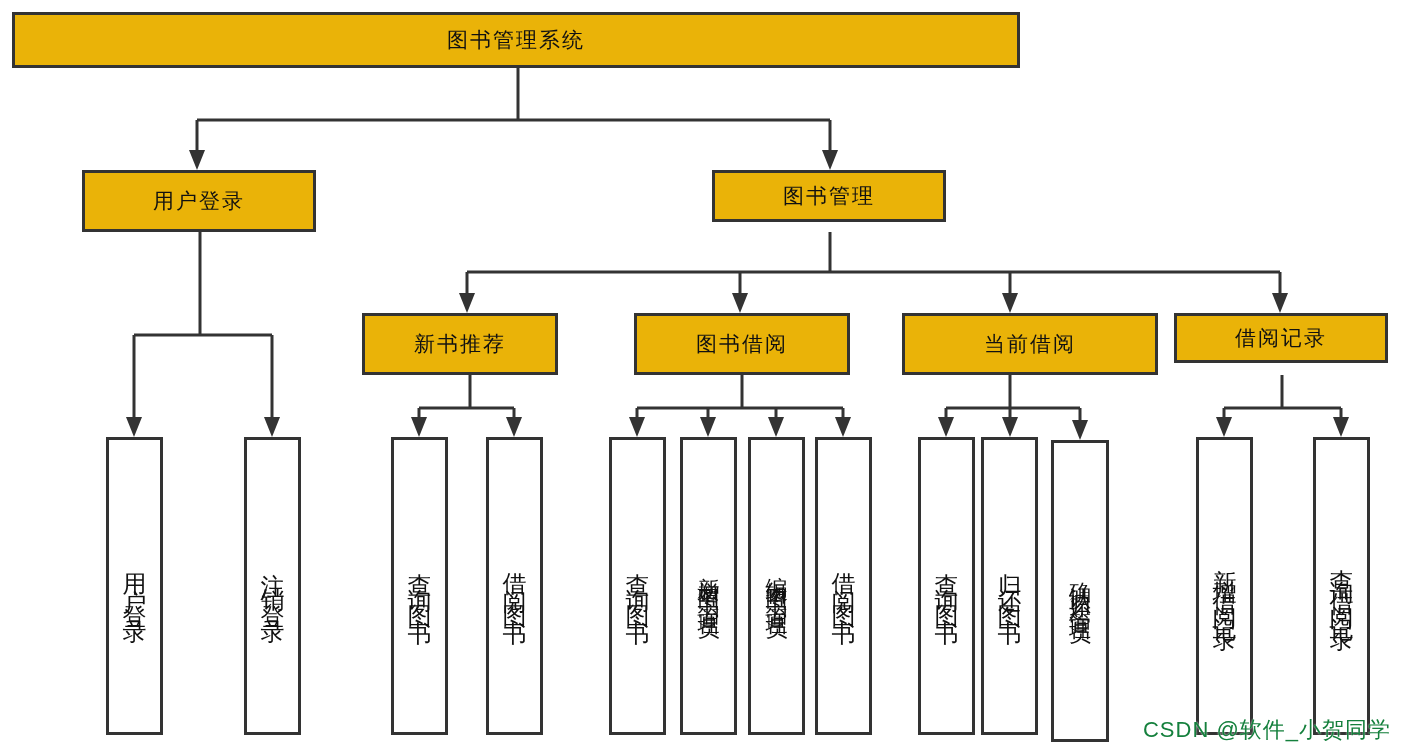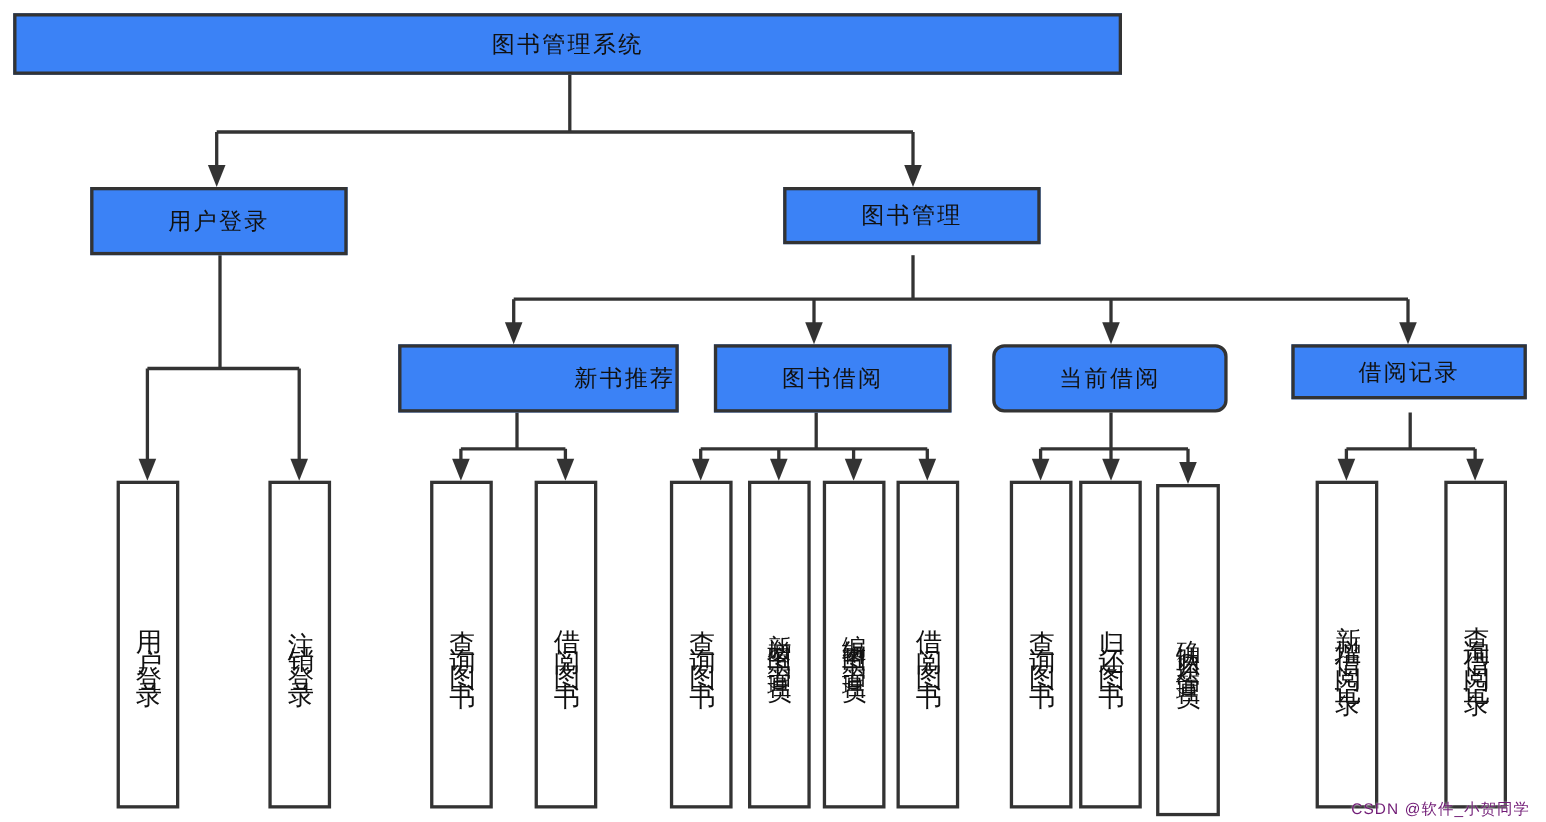--- a/index.html
+++ b/index.html
@@ -8,21 +8,21 @@
     width:1405px;height:747px;
     background:#ffffff;
     font-family:"Liberation Sans","DejaVu Sans",sans-serif;
     overflow:hidden;
   }
   #connectors{position:absolute;left:0;top:0;width:1405px;height:747px;}
   .node{
     position:absolute;
     box-sizing:border-box;
     border:3px solid #333333;
-    background:#3b82f6;
+    background:#eab308;
     display:flex;align-items:center;justify-content:center;
     color:#111111;
     font-size:21px;
     letter-spacing:2px;
     text-align:center;
   }
   .root{font-size:21px;}
   .leaf{
     position:absolute;
     box-sizing:border-box;
@@ -43,22 +43,22 @@
     font-size:22px;
     letter-spacing:6px;
   }
   .leaf .vtext.mid{
     font-size:24px;
     letter-spacing:12px;
   }
   .watermark{
     position:absolute;
     right:14px;bottom:2px;
-    font-size:14px;
-    color:#701a75;
+    font-size:22px;
+    color:#15803d;
     letter-spacing:1px;
     text-shadow:0 0 2px #ffffff;
     z-index:5;
   }
 </style>
 </head>
 <body>
 
 <div id="canvas">
 
@@ -139,27 +139,27 @@
     <span>图书管理系统</span>
   </div>
 
   <div class="node" style="left:82px;top:170px;width:234px;height:62px;">
     <span>用户登录</span>
   </div>
   <div class="node" style="left:712px;top:170px;width:234px;height:52px;">
     <span>图书管理</span>
   </div>
 
-  <div class="node" style="left:362px;top:313px;width:255px;height:62px;justify-content:flex-end;">
+  <div class="node" style="left:362px;top:313px;width:196px;height:62px;">
     <span>新书推荐</span>
   </div>
-  <div class="node" style="left:649px;top:313px;width:216px;height:62px;">
+  <div class="node" style="left:634px;top:313px;width:216px;height:62px;">
     <span>图书借阅</span>
   </div>
-  <div class="node" style="left:902px;top:313px;width:214px;height:62px;border-radius:11px;">
+  <div class="node" style="left:902px;top:313px;width:256px;height:62px;">
     <span>当前借阅</span>
   </div>
   <div class="node" style="left:1174px;top:313px;width:214px;height:50px;">
     <span>借阅记录</span>
   </div>
 
   <div class="leaf" style="left:106px;top:437px;width:57px;height:298px;">
     <span class="vtext">用户登录</span>
   </div>
   <div class="leaf" style="left:244px;top:437px;width:57px;height:298px;">

